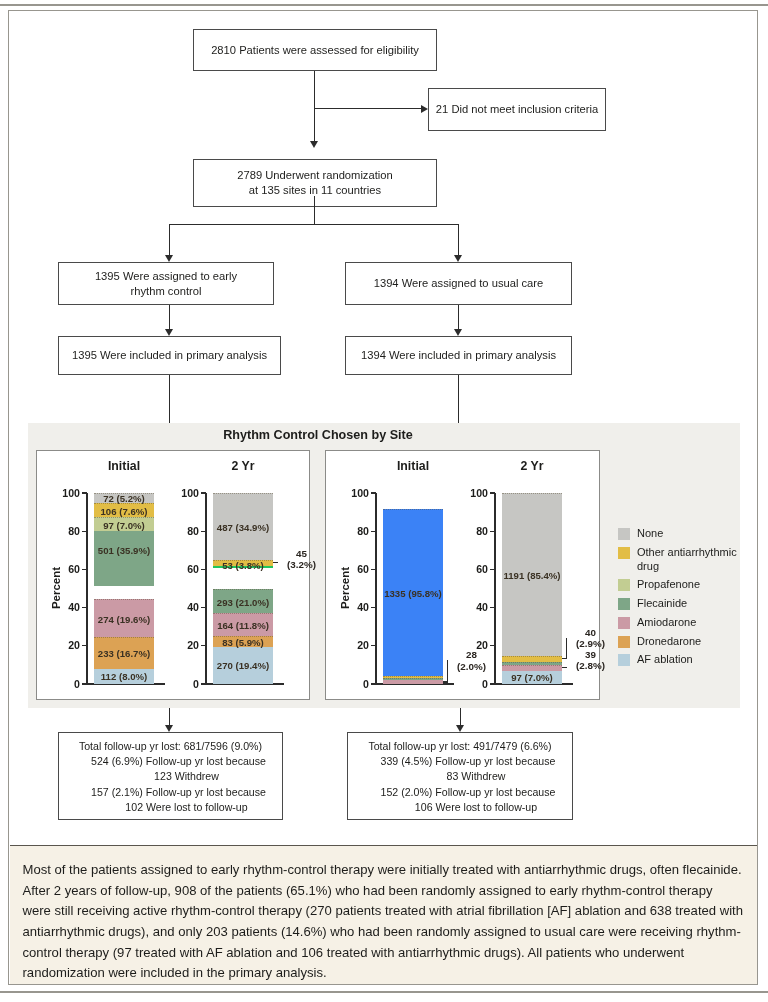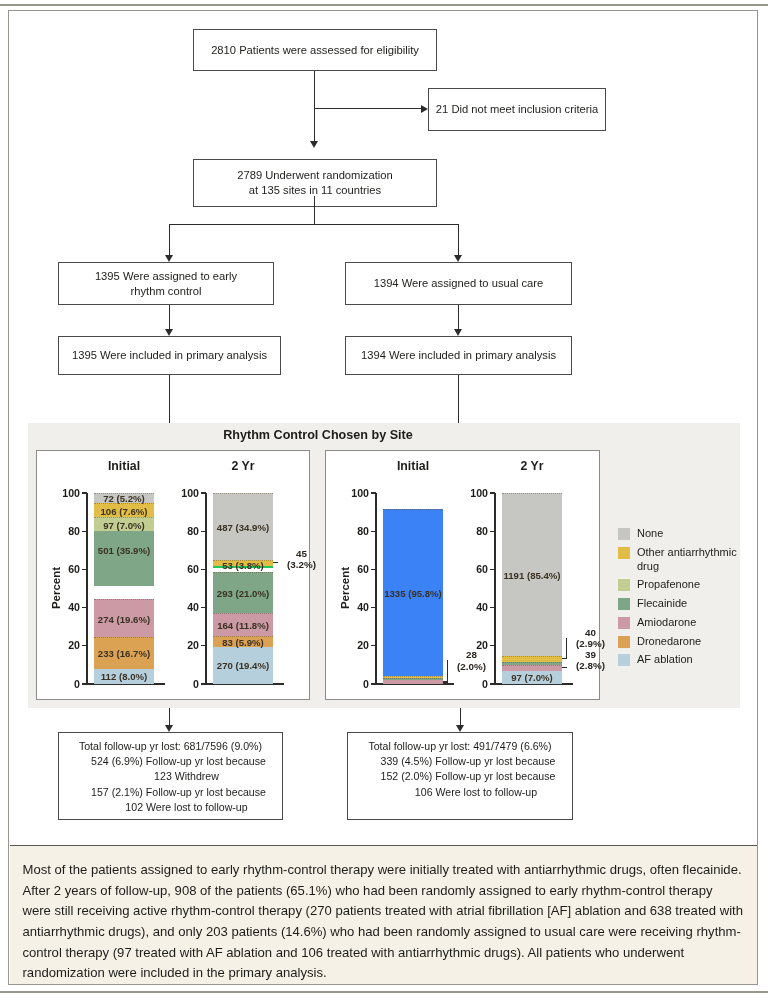--- a/index.html
+++ b/index.html
@@ -177,21 +177,21 @@
       <div class="bar">
           <div class="seg" style="bottom: 0px; height: 37.054px; background: rgb(182, 207, 220);">
             <div class="seg-label">270 (19.4%)</div>
           </div>
           <div class="seg seg-dot" style="bottom: 37.054px; height: 11.269px; background: rgb(220, 162, 84);">
             <div class="seg-label">83 (5.9%)</div>
           </div>
           <div class="seg seg-dot" style="bottom: 48.323px; height: 22.538px; background: rgb(203, 154, 165);">
             <div class="seg-label">164 (11.8%)</div>
           </div>
-          <div class="seg seg-dot" style="bottom: 70.861px; height: 41px; background: rgb(126, 166, 135);">
+          <div class="seg seg-dot" style="bottom: 70.861px; height: 24px; background: rgb(126, 166, 135);">
             <div class="seg-label">293 (21.0%)</div>
           </div>
           <div class="seg seg-dot" style="bottom: 116px; height: 7.258px; background: #22c55e;">
             <div class="seg-label">53 (3.8%)</div>
           </div>
           <div class="seg seg-dot" style="bottom: 118.229px; height: 6.112px; background: rgb(226, 189, 69);"></div>
           <div class="seg seg-dot" style="bottom: 124.341px; height: 66.659px; background: rgb(198, 198, 195);">
             <div class="seg-label">487 (34.9%)</div>
           </div>
         </div>
@@ -324,20 +324,21 @@
   <div class="fubox" style="left:58px;top:732px;width:225px;height:88px;">
     <div>Total follow-up yr lost: 681/7596 (9.0%)</div>
     <div class="fu-i1">524 (6.9%) Follow-up yr lost because</div>
     <div class="fu-i2">123 Withdrew</div>
     <div class="fu-i1">157 (2.1%) Follow-up yr lost because</div>
     <div class="fu-i2">102 Were lost to follow-up</div>
   </div>
   <div class="fubox" style="left:347px;top:732px;width:226px;height:88px;">
     <div>Total follow-up yr lost: 491/7479 (6.6%)</div>
     <div class="fu-i1">339 (4.5%) Follow-up yr lost because</div>
+    <div class="fu-i2">83 Withdrew</div>
     <div class="fu-i1">152 (2.0%) Follow-up yr lost because</div>
     <div class="fu-i2">106 Were lost to follow-up</div>
   </div>
 
   <div class="caption">
     <div class="cap-body">Most of the patients assigned to early rhythm-control therapy were initially treated with antiarrhythmic drugs, often flecainide. After 2 years of follow-up, 908 of the patients (65.1%) who had been randomly assigned to early rhythm-control therapy were still receiving active rhythm-control therapy (270 patients treated with atrial fibrillation [AF] ablation and 638 treated with antiarrhythmic drugs), and only 203 patients (14.6%) who had been randomly assigned to usual care were receiving rhythm-control therapy (97 treated with AF ablation and 106 treated with antiarrhythmic drugs). All patients who underwent randomization were included in the primary analysis.</div>
   </div>
 </div>
 
 </body></html>

